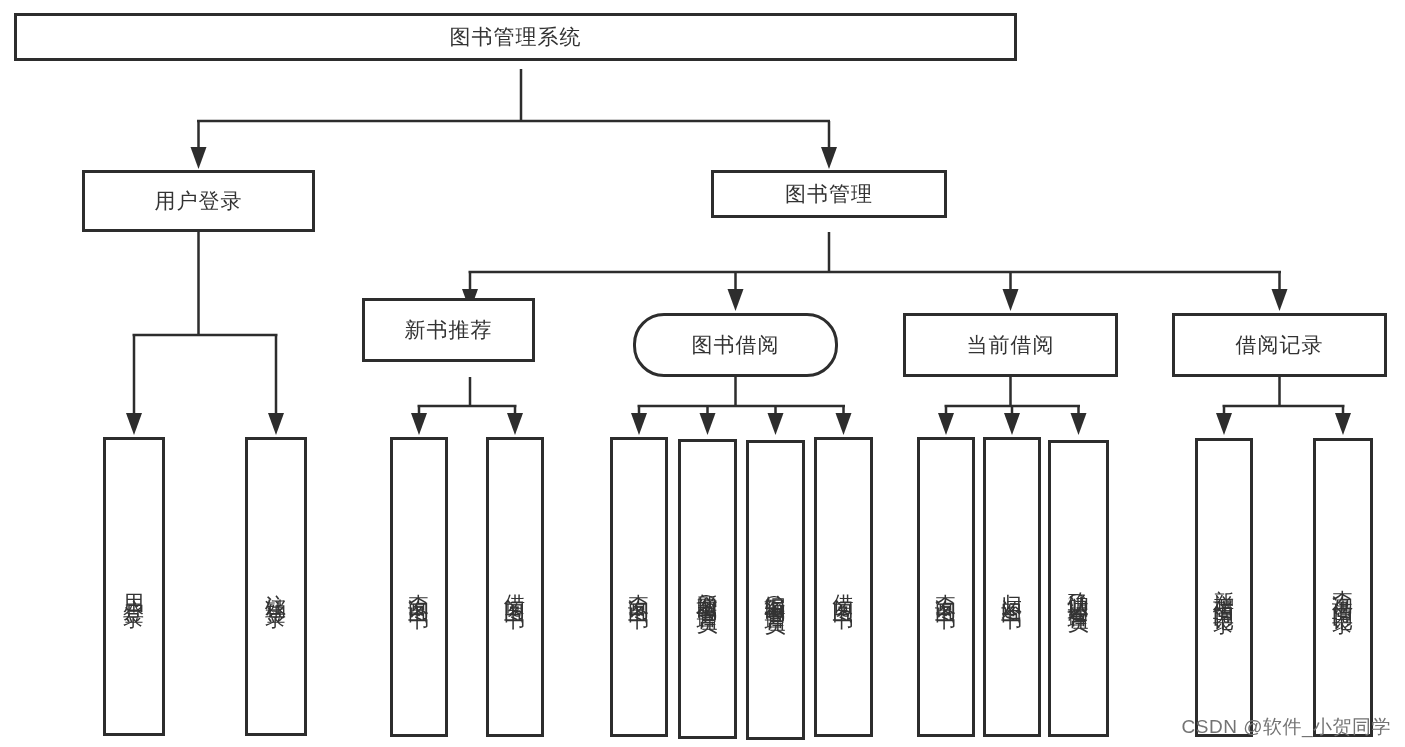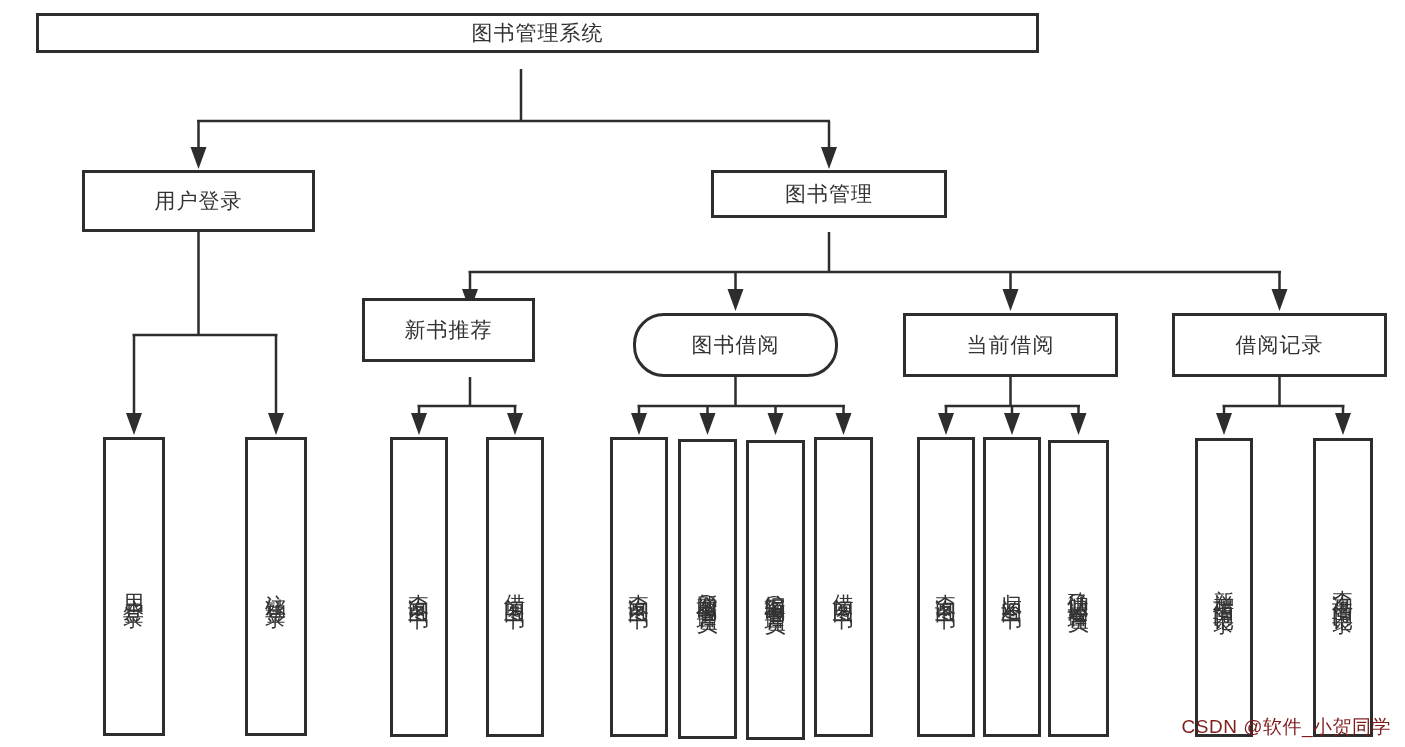--- a/index.html
+++ b/index.html
@@ -39,21 +39,21 @@
     line-height: 1;
     white-space: nowrap;
   }
   .watermark {
     position: absolute;
     right: 14px;
     top: 714px;
     z-index: 2;
     font-size: 19px;
     letter-spacing: 0.5px;
-    color: #7f1d1d;
+    color: #737373;
     white-space: nowrap;
   }
 </style>
 </head>
 <body>
 
 <div class="canvas">
 
   <svg class="wires" width="1405" height="747" viewBox="0 0 1405 747">
     <g stroke="#2d2d2d" stroke-width="2.5" fill="none">
@@ -111,21 +111,21 @@
 
     <g stroke="#2d2d2d" stroke-width="2.5" fill="none">
       <path d="M1279.5 377 V406 M1222.5 406 H1344.5 M1224 406 V418 M1343 406 V418"></path>
     </g>
     <g fill="#2d2d2d" stroke="none">
       <polygon points="1216,413 1232,413 1224,435"></polygon>
       <polygon points="1335,413 1351,413 1343,435"></polygon>
     </g>
   </svg>
 
-  <div class="box" style="left:36px; top:13px; width:1003px; height:40px;">
+  <div class="box" style="left:14px; top:13px; width:1003px; height:48px;">
     <span class="h-label">图书管理系统</span>
   </div>
 
   <div class="box" style="left:82px; top:170px; width:233px; height:62px;">
     <span class="h-label">用户登录</span>
   </div>
   <div class="box" style="left:711px; top:170px; width:236px; height:48px;">
     <span class="h-label">图书管理</span>
   </div>
 

